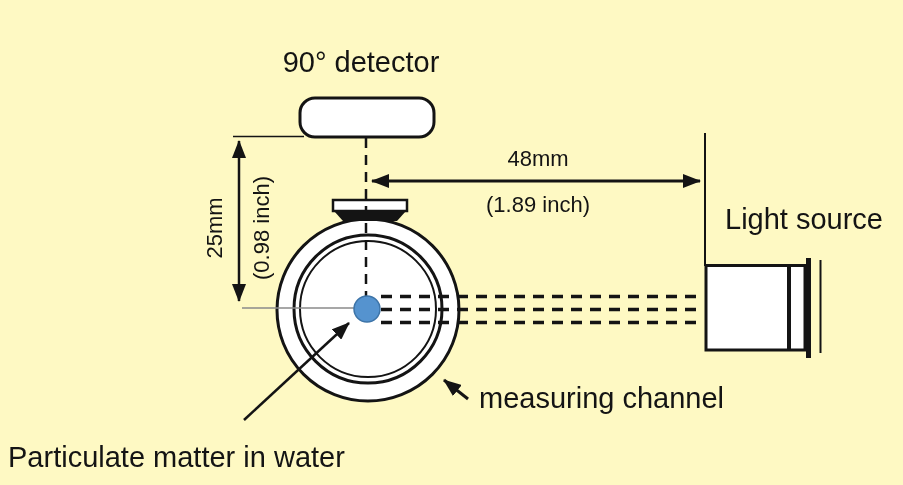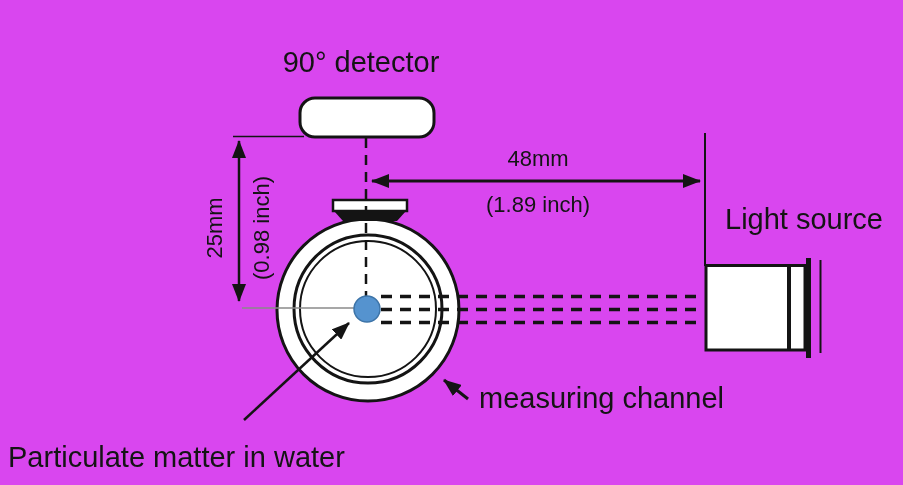--- a/index.html
+++ b/index.html
@@ -4,21 +4,21 @@
 <style>
   html, body {
     margin: 0;
     padding: 0;
     background: #ffffff;
   }
   #stage {
     position: relative;
     width: 903px;
     height: 485px;
-    background: #d946ef;
+    background: #fef9c3;
     overflow: hidden;
     font-family: "Liberation Sans", "DejaVu Sans", sans-serif;
     text-decoration: underline;
   }
   svg text {
     font-family: "Liberation Sans", "DejaVu Sans", sans-serif;
     fill: #141414;
   }
   .label-text  { font-size: 29px; }
   .dim-text    { font-size: 22px; }

